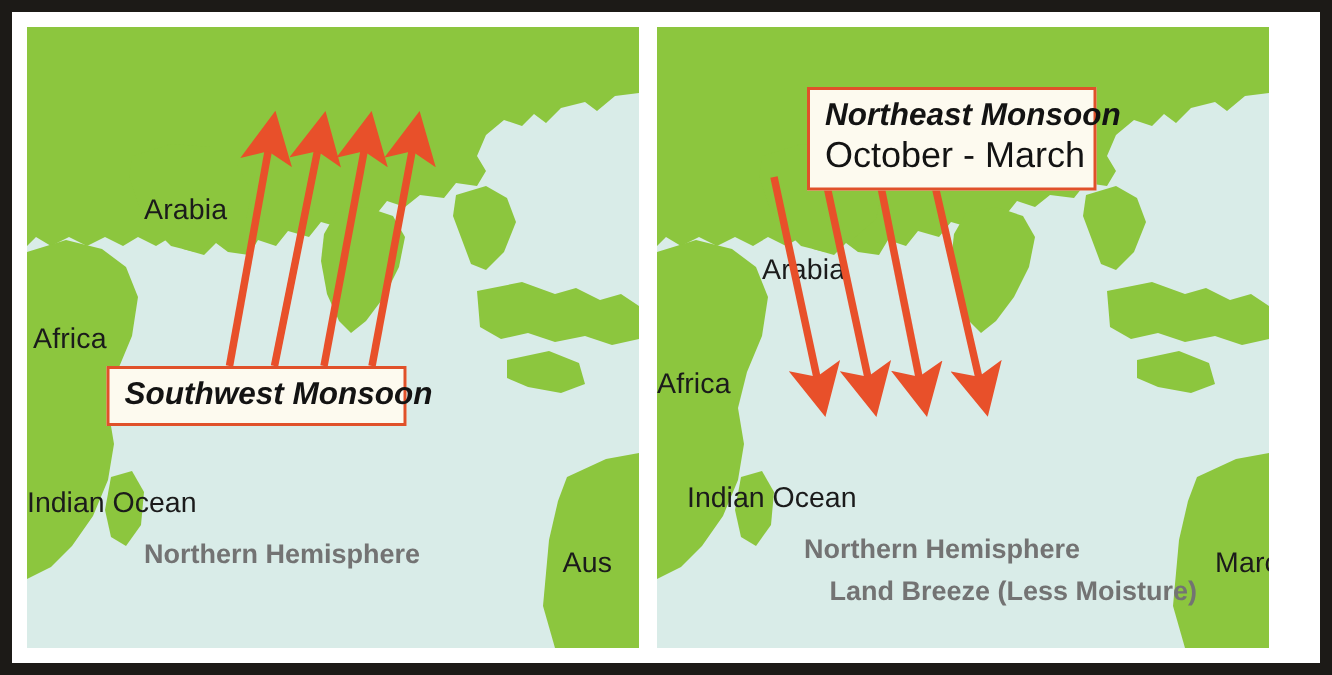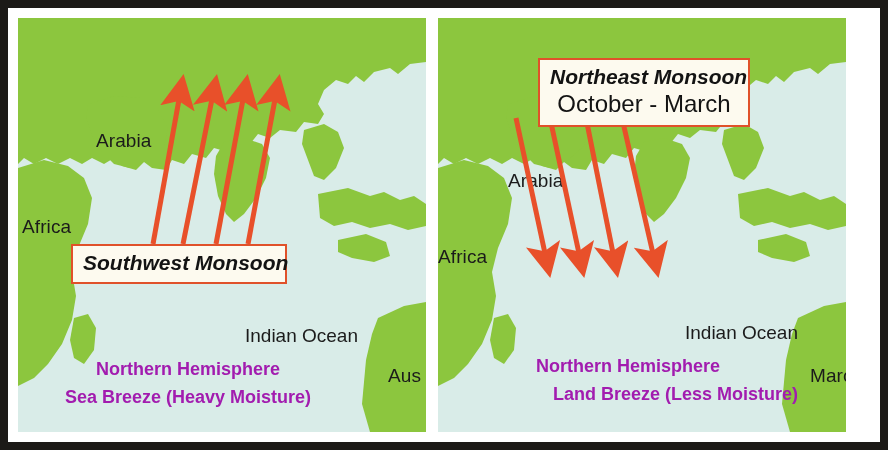--- a/index.html
+++ b/index.html
@@ -45,25 +45,25 @@
     font-weight:400;
     white-space:nowrap;
     letter-spacing:.1px;
   }
   .ocean-label{
     position:absolute;
     color:#1b1b1b;
     font-size:19px;
     font-weight:400;
     white-space:nowrap;
-    text-align:right;
+    text-align:left;
   }
   .hemi{
     position:absolute;
-    color:#a21caf;
+    color:#737373;
     font-size:18px;
     font-weight:700;
     white-space:nowrap;
     text-align:center;
   }
 
   
   .callout{
     position:absolute;
     background:#fdfaef;
@@ -141,29 +141,28 @@
         <g stroke="#e8502a" stroke-width="5" fill="none" marker-end="url(#swhead)">
           <line x1="135" y1="226" x2="162" y2="76"></line>
           <line x1="165" y1="226" x2="195" y2="76"></line>
           <line x1="198" y1="226" x2="226" y2="76"></line>
           <line x1="230" y1="226" x2="258" y2="76"></line>
         </g>
       </svg>
 
       <div class="place" style="left:78px;top:112px;">Arabia</div>
       <div class="place" style="left:4px;top:198px;">Africa</div>
-      <div class="place" style="left:370px;top:347px;">Aus</div>
-
-      <div class="callout" style="left:53px;top:226px;width:216px;">
+      <div class="place" style="left:357px;top:347px;">Aus</div>
+
+      <div class="callout" style="left:53px;top:226px;width:200px;">
         <div class="title">Southwest Monsoon</div>
       </div>
 
       <div class="ocean-label" style="left:0;top:307px;width:340px;">Indian Ocean</div>
       <div class="hemi" style="left:0;top:341px;width:340px;">Northern Hemisphere</div>
-      <div class="hemi" style="left:0;top:369px;width:340px;">Sea Breeze (Heavy Moisture)</div>
     </div>
 
     <div class="panel">
 
       <svg class="map-svg" viewBox="0 0 408 414" preserveAspectRatio="none">
         <path fill="#8cc63e" d="M0,0 L408,0 L408,44 L392,46 L380,56 L372,50 L356,54 L346,64
           L338,58 L330,66 L318,62 L306,72 L300,86 L306,96 L300,106 L286,104 L278,114
           L262,112 L252,120 L240,116 L232,126 L218,124 L210,134 L196,130 L188,140
           L174,136 L166,146 L154,142 L148,152 L134,150 L126,144 L118,152 L104,148
           L96,140 L86,146 L74,140 L64,146 L52,140 L40,146 L28,140 L16,146 L6,140 L0,146 Z"></path>
@@ -194,21 +193,21 @@
           <line x1="112" y1="100" x2="142" y2="240"></line>
           <line x1="148" y1="100" x2="176" y2="240"></line>
           <line x1="184" y1="100" x2="216" y2="240"></line>
         </g>
       </svg>
 
       <div class="place" style="left:70px;top:152px;">Arabia</div>
       <div class="place" style="left:0px;top:228px;">Africa</div>
       <div class="place" style="left:372px;top:347px;">March</div>
 
-      <div class="callout" style="left:100px;top:40px;width:212px;">
+      <div class="callout" style="left:100px;top:40px;width:193px;">
         <div class="title">Northeast Monsoon</div>
         <div class="sub">October - March</div>
       </div>
 
       <div class="ocean-label" style="left:20px;top:304px;width:340px;">Indian Ocean</div>
       <div class="hemi" style="left:20px;top:338px;width:340px;">Northern Hemisphere</div>
       <div class="hemi" style="left:20px;top:366px;width:340px;text-align:right;">Land Breeze (Less Moisture)</div>
     </div>
 
   </div>

